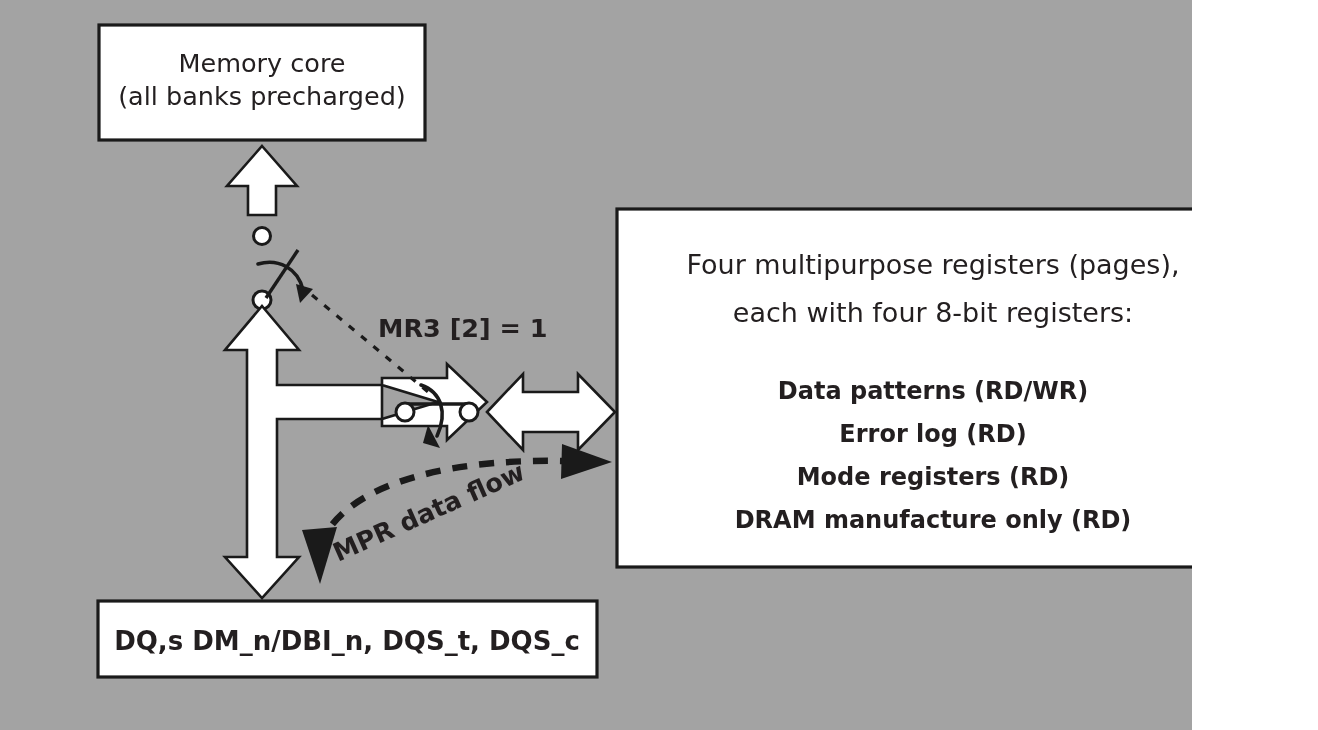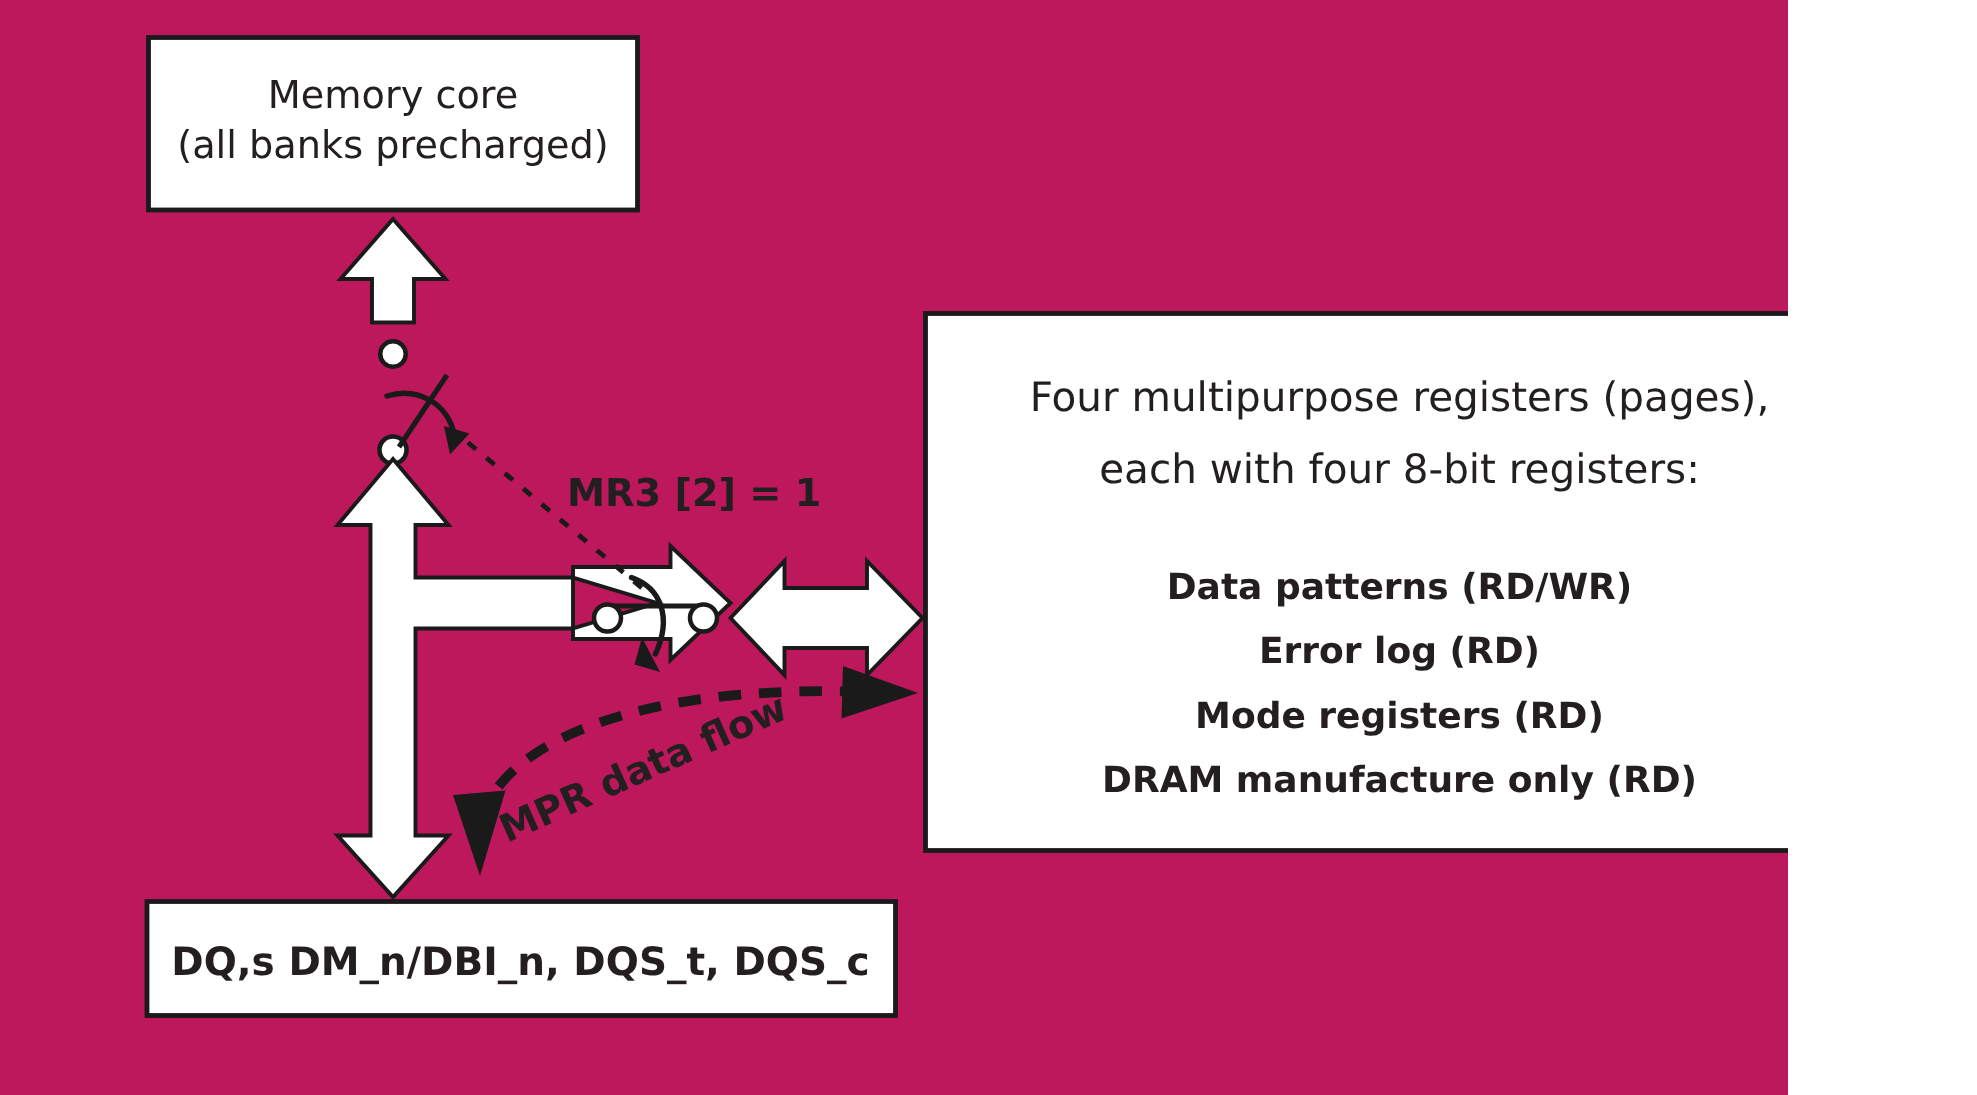--- a/index.html
+++ b/index.html
@@ -4,21 +4,21 @@
 <style>
   html, body {
     margin: 0;
     padding: 0;
     background: #ffffff;
   }
   #canvas {
     position: relative;
     width: 1192px;
     height: 730px;
-    background: #be185d;
+    background: #a3a3a3;
     overflow: hidden;
     font-family: "DejaVu Sans", "Liberation Sans", sans-serif;
   }
   svg.diagram {
     position: absolute;
     left: 0;
     top: 0;
     width: 1318px;
     height: 730px;
   }

